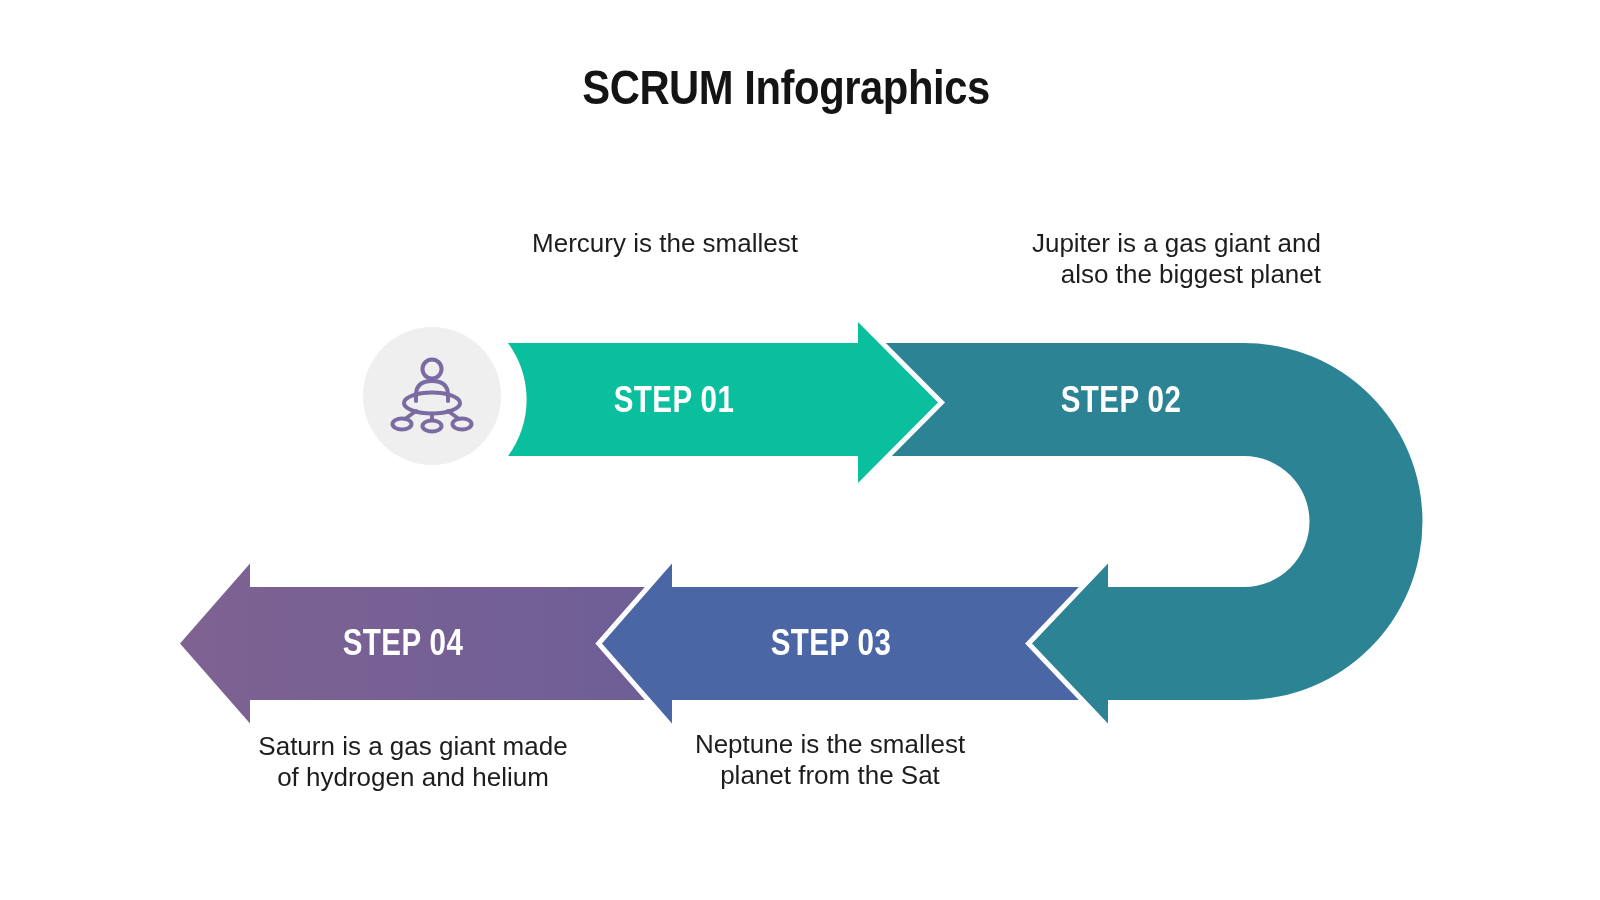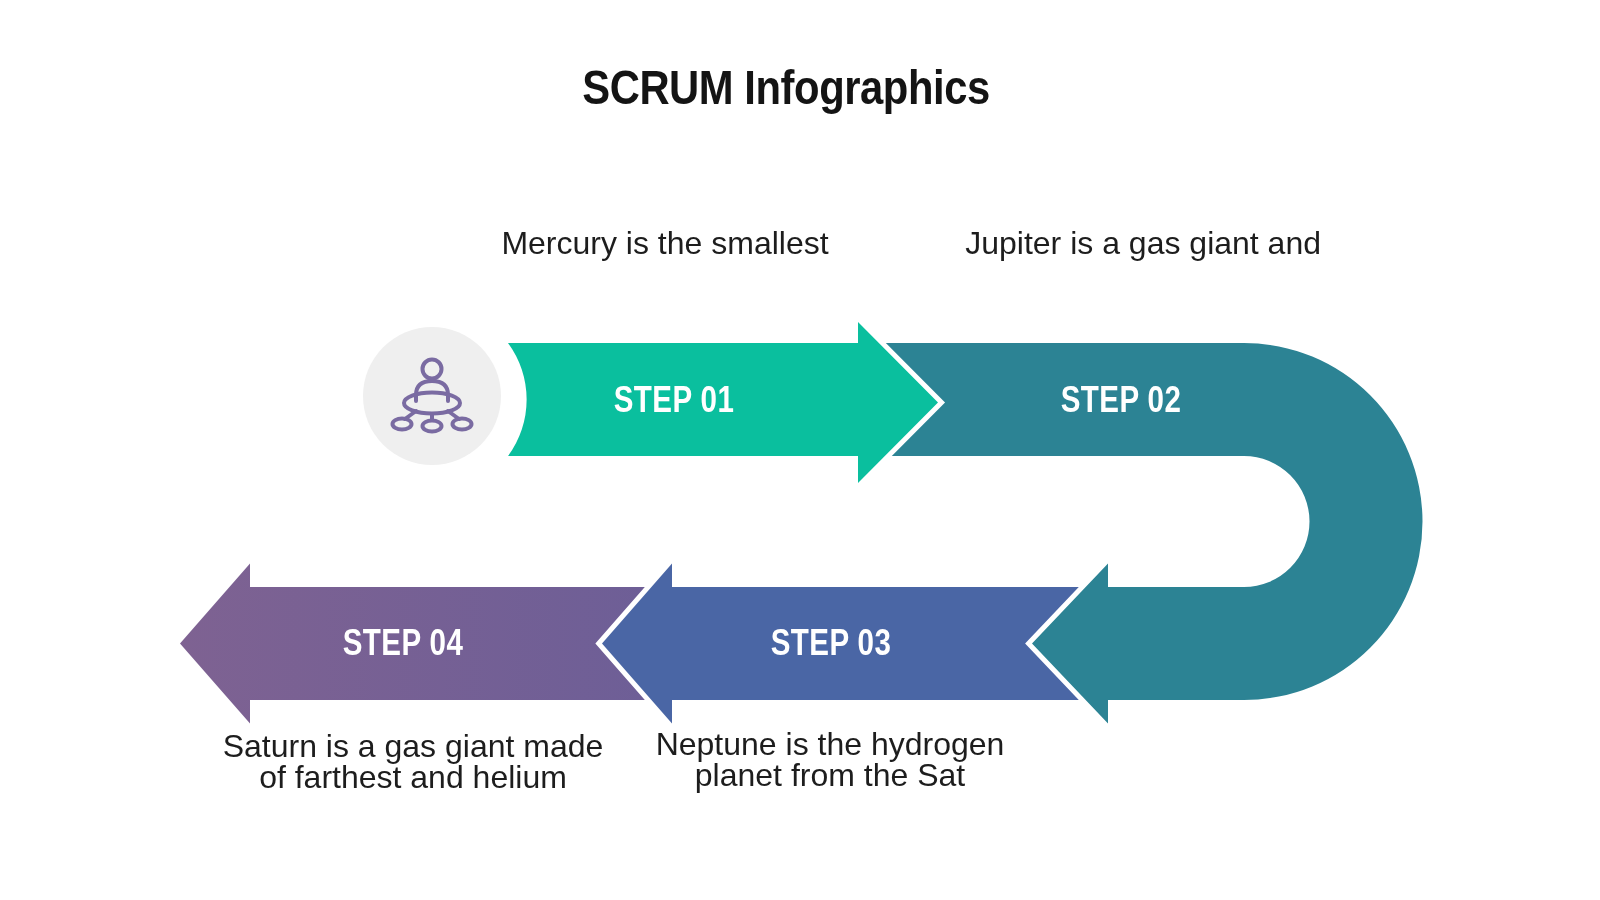--- a/index.html
+++ b/index.html
@@ -13,21 +13,21 @@
     stroke:#ffffff;stroke-width:10;paint-order:stroke;stroke-linejoin:miter;
   }
   .icon-stroke{fill:none;stroke-width:4;stroke-linecap:round;}
   .title{
     position:absolute;left:0;top:60px;width:1572px;text-align:center;
     font-size:48px;font-weight:700;color:#141414;letter-spacing:-0.5px;
     transform:scaleX(0.87);
   }
   .caption{
     position:absolute;width:400px;text-align:center;
-    font-size:32px;line-height:31px;color:#1d1d1d;
+    font-size:26px;line-height:31px;color:#1d1d1d;
   }
   .cap-1{left:465px;top:228px;}
   .cap-2{left:921px;top:228px;text-align:right;}
   .cap-3{left:213px;top:731px;}
   .cap-4{left:630px;top:729px;}
   .step-label{
     position:absolute;width:300px;text-align:center;
     font-size:36px;line-height:42px;font-weight:700;color:#ffffff;
     transform:scaleX(0.82);letter-spacing:0.5px;
   }
@@ -72,28 +72,29 @@
     </g>
   </svg>
 
   <div class="title">SCRUM Infographics</div>
 
   <div class="caption cap-1">
     <span>Mercury is the smallest</span><br>
   </div>
   <div class="caption cap-2">
     <span>Jupiter is a gas giant and</span><br>
+    <span>also the biggest planet</span>
   </div>
   <div class="caption cap-4">
-    <span>Neptune is the hydrogen</span><br>
+    <span>Neptune is the smallest</span><br>
     <span>planet from the Sat</span>
   </div>
   <div class="caption cap-3">
     <span>Saturn is a gas giant made</span><br>
-    <span>of farthest and helium</span>
+    <span>of hydrogen and helium</span>
   </div>
 
   <div class="step-label lbl-1">STEP 01</div>
   <div class="step-label lbl-2">STEP 02</div>
   <div class="step-label lbl-3">STEP 03</div>
   <div class="step-label lbl-4">STEP 04</div>
 
 </div>
 
 </body></html>

